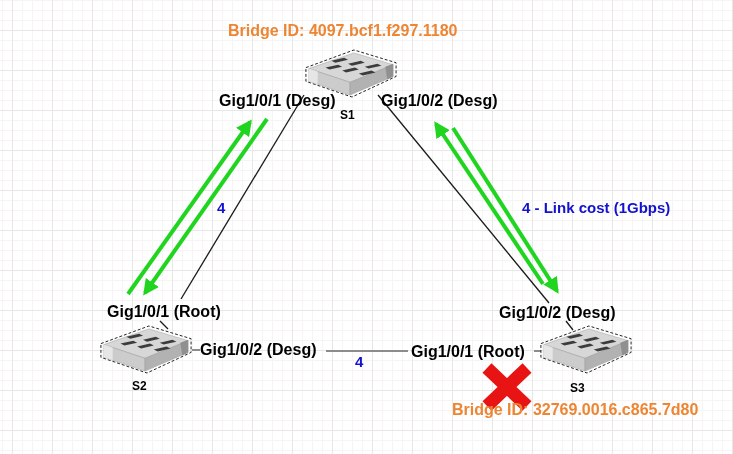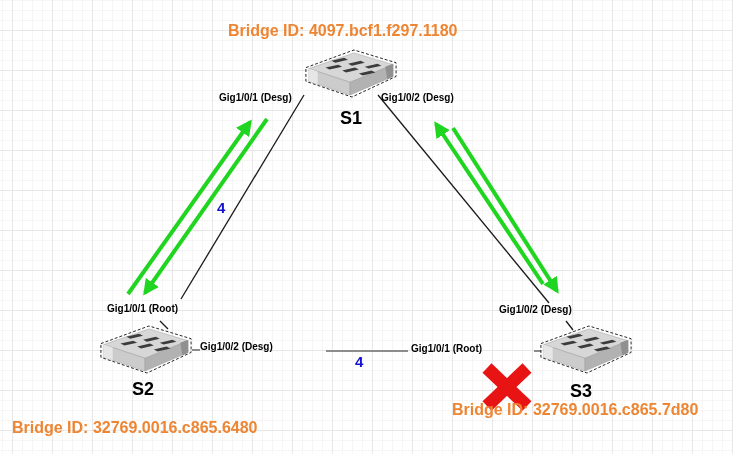--- a/index.html
+++ b/index.html
@@ -10,22 +10,22 @@
       linear-gradient(#e8e6e6 1px, transparent 1px),
       linear-gradient(90deg, #e8e6e6 1px, transparent 1px),
       linear-gradient(#f6f4f4 1px, transparent 1px),
       linear-gradient(90deg, #f6f4f4 1px, transparent 1px);
     background-size:40px 40px,40px 40px,10px 10px,10px 10px;
     background-position:0 -10px,12px 0,0 0,2px 0;
     font-family:"Liberation Sans", sans-serif;
   }
   .overlay{position:absolute;left:0;top:0;width:733px;height:454px;}
   .lbl{position:absolute;white-space:nowrap;font-weight:bold;line-height:1.1;}
-  .port{font-size:10px;color:#000000;}
-  .swname{font-size:18px;color:#000000;text-align:center;}
+  .port{font-size:16px;color:#000000;}
+  .swname{font-size:12px;color:#000000;text-align:center;}
   .bridge{font-size:16px;color:#ed8532;}
   .cost{font-size:15px;color:#1212d0;}
   .sw{position:absolute;}
   .xmark{position:absolute;}
 </style>
 </head>
 <body>
 
 <div class="canvas">
 
@@ -86,25 +86,25 @@
     <line x1="7" y1="6" x2="47" y2="44" stroke="#e81414" stroke-width="13"></line>
     <line x1="47" y1="6" x2="7" y2="44" stroke="#e81414" stroke-width="13"></line>
   </svg>
 
   <div class="lbl bridge" style="left:228px;top:22px">Bridge ID: 4097.bcf1.f297.1180</div>
   <div class="lbl port" style="left:219px;top:92px">Gig1/0/1 (Desg)</div>
   <div class="lbl port" style="left:381px;top:92px">Gig1/0/2 (Desg)</div>
   <div class="lbl swname" style="left:340px;top:109px">S1</div>
 
   <div class="lbl cost" style="left:217px;top:200px">4</div>
+  <div class="lbl cost" style="left:522px;top:200px">4 - Link cost (1Gbps)</div>
   <div class="lbl cost" style="left:355px;top:354px">4</div>
 
   <div class="lbl port" style="left:107px;top:303px">Gig1/0/1 (Root)</div>
   <div class="lbl port" style="left:200px;top:341px">Gig1/0/2 (Desg)</div>
   <div class="lbl swname" style="left:132px;top:380px">S2</div>
-  <div class="lbl bridge" style="left:12px;top:419px">Bridge ID: 32769.0016.c865.6480</div>
 
   <div class="lbl port" style="left:499px;top:304px">Gig1/0/2 (Desg)</div>
   <div class="lbl port" style="left:411px;top:343px">Gig1/0/1 (Root)</div>
   <div class="lbl swname" style="left:570px;top:382px">S3</div>
   <div class="lbl bridge" style="left:452px;top:401px">Bridge ID: 32769.0016.c865.7d80</div>
 
 </div>
 
 </body></html>

